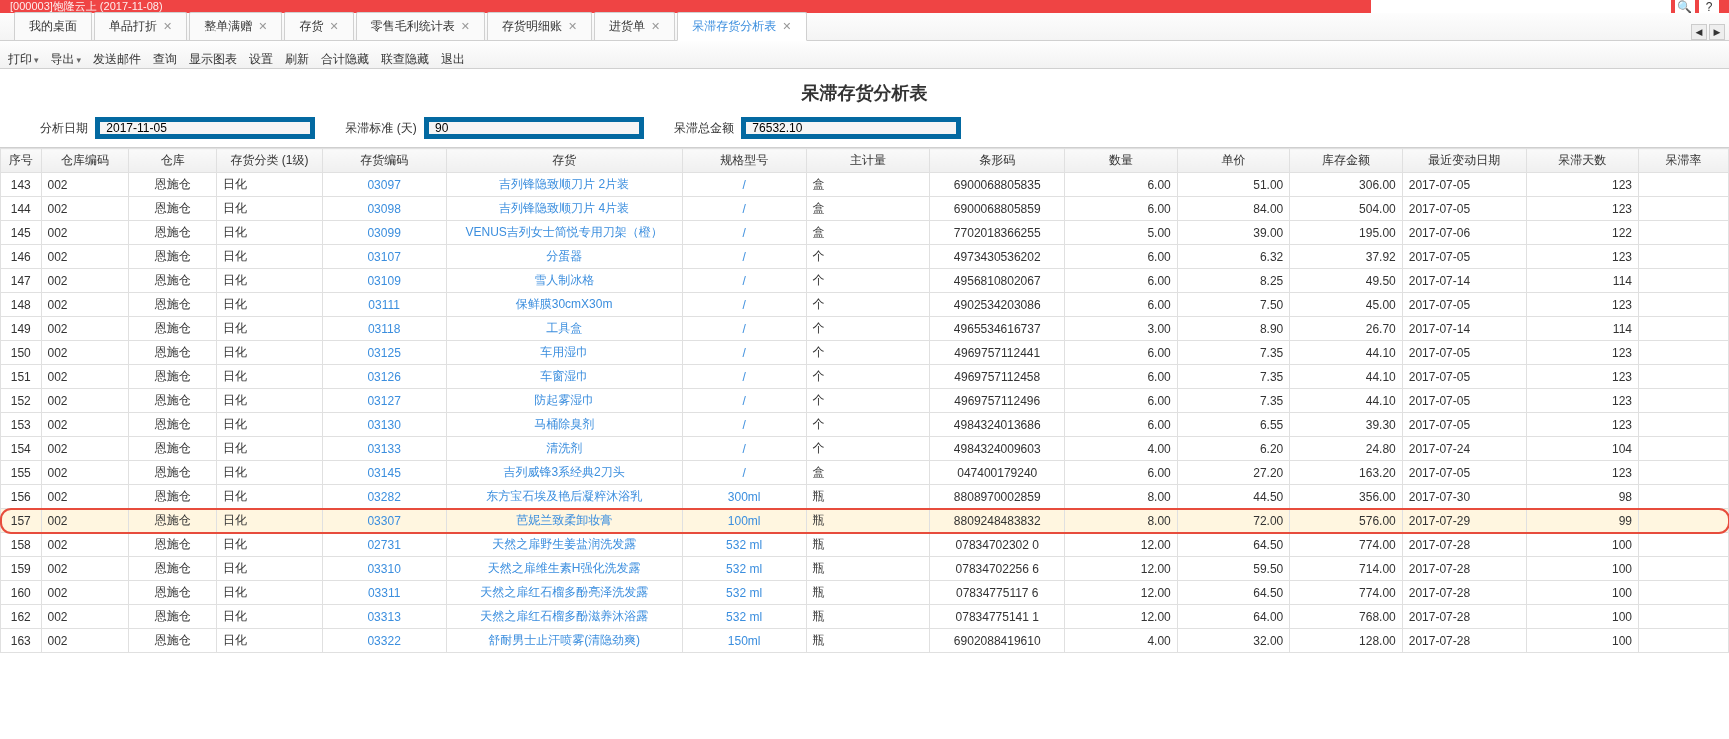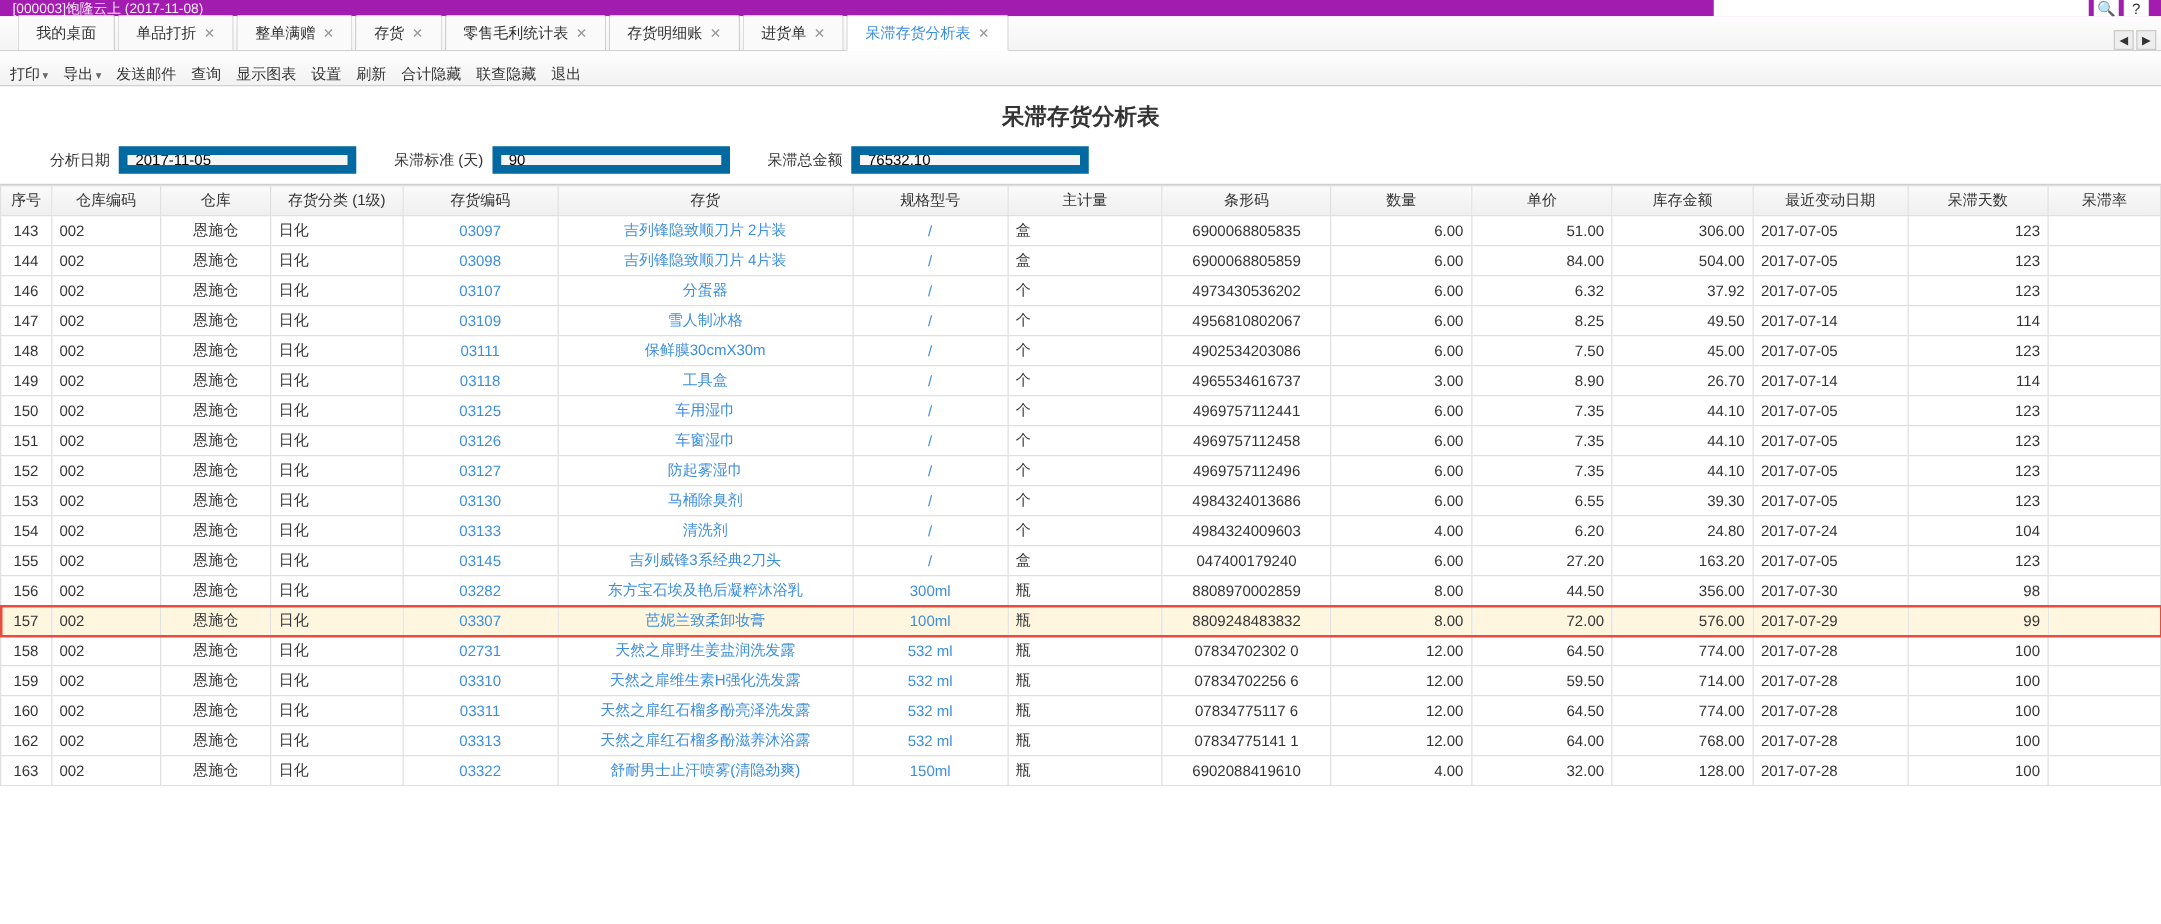--- a/index.html
+++ b/index.html
@@ -1,17 +1,17 @@
 <!DOCTYPE html>
 <html><head>
 <meta charset="utf-8">
 <style>
 * { box-sizing: border-box; margin: 0; padding: 0; }
 body { font-family: "Microsoft YaHei", Arial, sans-serif; font-size: 12px; color: #333; background: #fff; overflow-x: auto; }
-.top-bar { background: #a21caf; color: #fff; height: 13px; display: flex; align-items: center; padding: 0 10px; justify-content: space-between; overflow: hidden; }
+.top-bar { background: #ef4444; color: #fff; height: 13px; display: flex; align-items: center; padding: 0 10px; justify-content: space-between; overflow: hidden; }
 .top-bar .left { font-size: 11px; opacity: 0.9; }
 .top-bar .right { display: flex; align-items: center; gap: 4px; }
 .top-bar input { height: 20px; width: 300px; border: none; padding: 0 6px; font-size: 11px; }
 .top-bar .icon-btn { width: 20px; height: 20px; background: #fff; color: #333; display: inline-flex; align-items: center; justify-content: center; font-size: 12px; cursor: pointer; }
 
 .tab-bar { background: linear-gradient(#fdfdfd, #f4f4f4); border-bottom: 1px solid #d0d0d0; display: flex; align-items: flex-end; height: 28px; padding-left: 14px; }
 .tab { padding: 5px 14px 5px 14px; border: 1px solid #d0d0d0; border-bottom: none; margin-right: 2px; background: #fafafa; font-size: 12px; display: flex; align-items: center; gap: 6px; border-radius: 2px 2px 0 0; cursor: pointer; }
 .tab.active { background: #fff; color: #3b8ede; border-bottom: 1px solid #fff; position: relative; top: 1px; }
 .tab .close { color: #999; font-size: 11px; cursor: pointer; }
 .tab-bar .spacer { flex: 1; }
@@ -19,32 +19,32 @@
 .tab-bar .arrow-btn { width: 16px; height: 16px; background: #eee; border: 1px solid #ccc; font-size: 9px; display: inline-flex; align-items: center; justify-content: center; cursor: pointer; }
 
 .toolbar { background: linear-gradient(#fefefe, #f2f2f2); border-bottom: 1px solid #d0d0d0; height: 28px; display: flex; align-items: flex-end; padding: 0 8px; gap: 12px; }
 .toolbar .tbtn { font-size: 12px; color: #333; cursor: pointer; display: inline-flex; align-items: center; }
 .toolbar .caret::after { content: "▾"; font-size: 9px; margin-left: 2px; color: #666; }
 
 .report-title { text-align: center; font-size: 18px; font-weight: bold; padding: 12px 0 8px; }
 
 .filters { display: flex; align-items: center; gap: 30px; padding: 4px 20px 8px 40px; font-size: 12px; }
 .filters label { margin-right: 4px; }
-.filters input { height: 22px; border: 7px solid #0369a1; background: #f5f5f5; padding: 0 6px; font-size: 12px; width: 190px; }
+.filters input { height: 22px; border: 5px solid #0369a1; background: #f5f5f5; padding: 0 6px; font-size: 12px; width: 220px; }
 
 .grid { border-top: 1px solid #cfcfcf; width: 100%; }
 .grid table { border-collapse: collapse; width: 100%; table-layout: fixed; }
 .grid th, .grid td { border: 1px solid #e0e0e0; padding: 3px 6px; font-size: 12px; height: 22px; white-space: nowrap; overflow: hidden; text-overflow: ellipsis; }
 .grid th { background: linear-gradient(#fafafa, #efefef); font-weight: normal; }
 .grid td { background: #fff; }
 .grid td.num { text-align: right; }
 .grid td.center { text-align: center; }
 .grid td.link { color: #3b8ede; text-align: center; cursor: pointer; }
 .grid tr.highlight td { background: #fff6e0; }
-.grid tr.highlight { outline: 2px solid #e74c3c; outline-offset: -1px; position: relative; }
+.grid tr.highlight { outline: 2px solid #e74c3c; outline-offset: -1px; position: relative; border-radius: 10px; }
 
 
 col.c-seq { width: 36px; } col.c-whcode { width: 78px; } col.c-wh { width: 78px; }
 col.c-cat { width: 94px; } col.c-code { width: 110px; } col.c-name { width: 210px; }
 col.c-spec { width: 110px; } col.c-unit { width: 110px; } col.c-barcode { width: 120px; }
 col.c-qty { width: 100px; } col.c-price { width: 100px; } col.c-amt { width: 100px; }
 col.c-date { width: 110px; } col.c-days { width: 100px; } col.c-rate { width: 80px; }
 </style>
 </head>
 <body>
@@ -194,20 +194,37 @@
           <td>盒</td>
           <td class="center">6900068805859</td>
           <td class="num">6.00</td>
           <td class="num">84.00</td>
           <td class="num">504.00</td>
           <td>2017-07-05</td>
           <td class="num">123</td>
           <td></td>
         </tr>
         <tr>
+          <td class="center">145</td>
+          <td>002</td>
+          <td class="center">恩施仓</td>
+          <td>日化</td>
+          <td class="link">03099</td>
+          <td class="link">VENUS吉列女士简悦专用刀架（橙）</td>
+          <td class="link">/</td>
+          <td>盒</td>
+          <td class="center">7702018366255</td>
+          <td class="num">5.00</td>
+          <td class="num">39.00</td>
+          <td class="num">195.00</td>
+          <td>2017-07-06</td>
+          <td class="num">122</td>
+          <td></td>
+        </tr>
+        <tr>
           <td class="center">146</td>
           <td>002</td>
           <td class="center">恩施仓</td>
           <td>日化</td>
           <td class="link">03107</td>
           <td class="link">分蛋器</td>
           <td class="link">/</td>
           <td>个</td>
           <td class="center">4973430536202</td>
           <td class="num">6.00</td>

